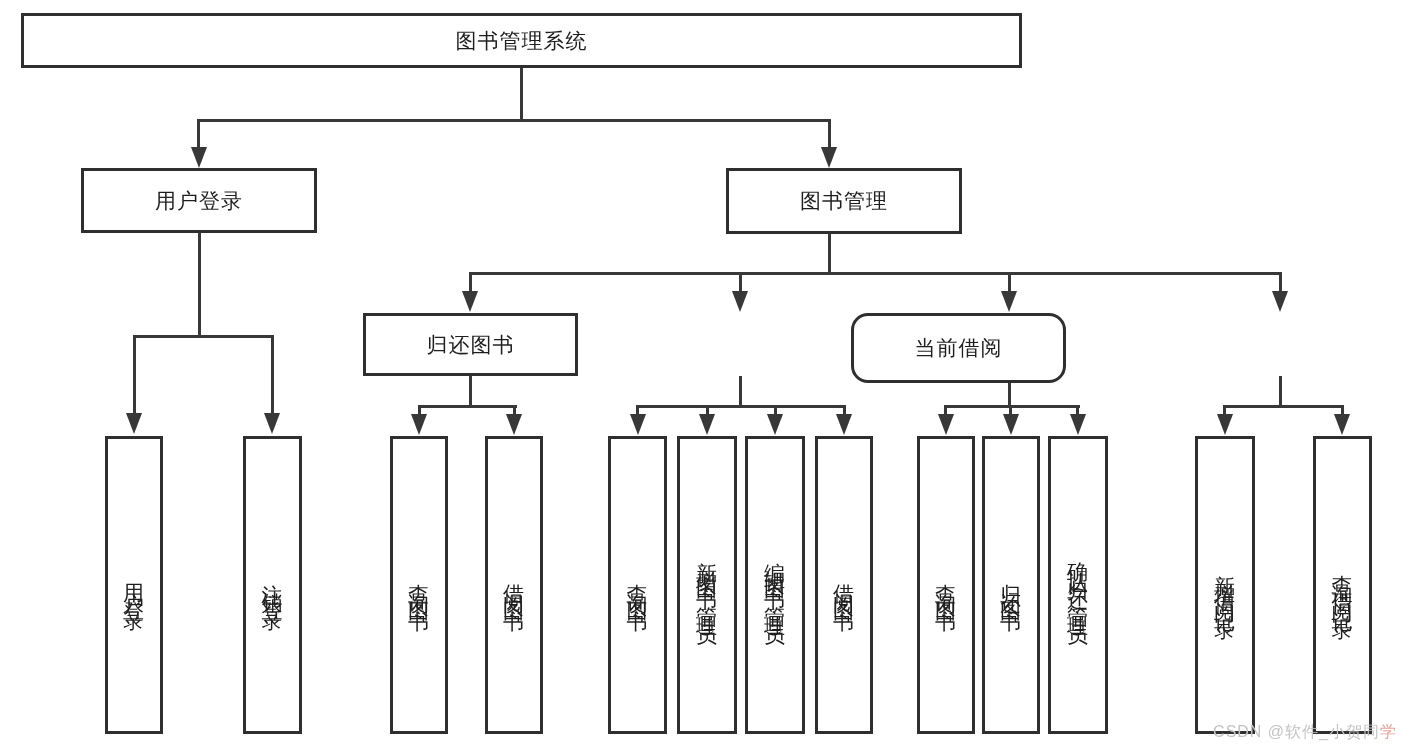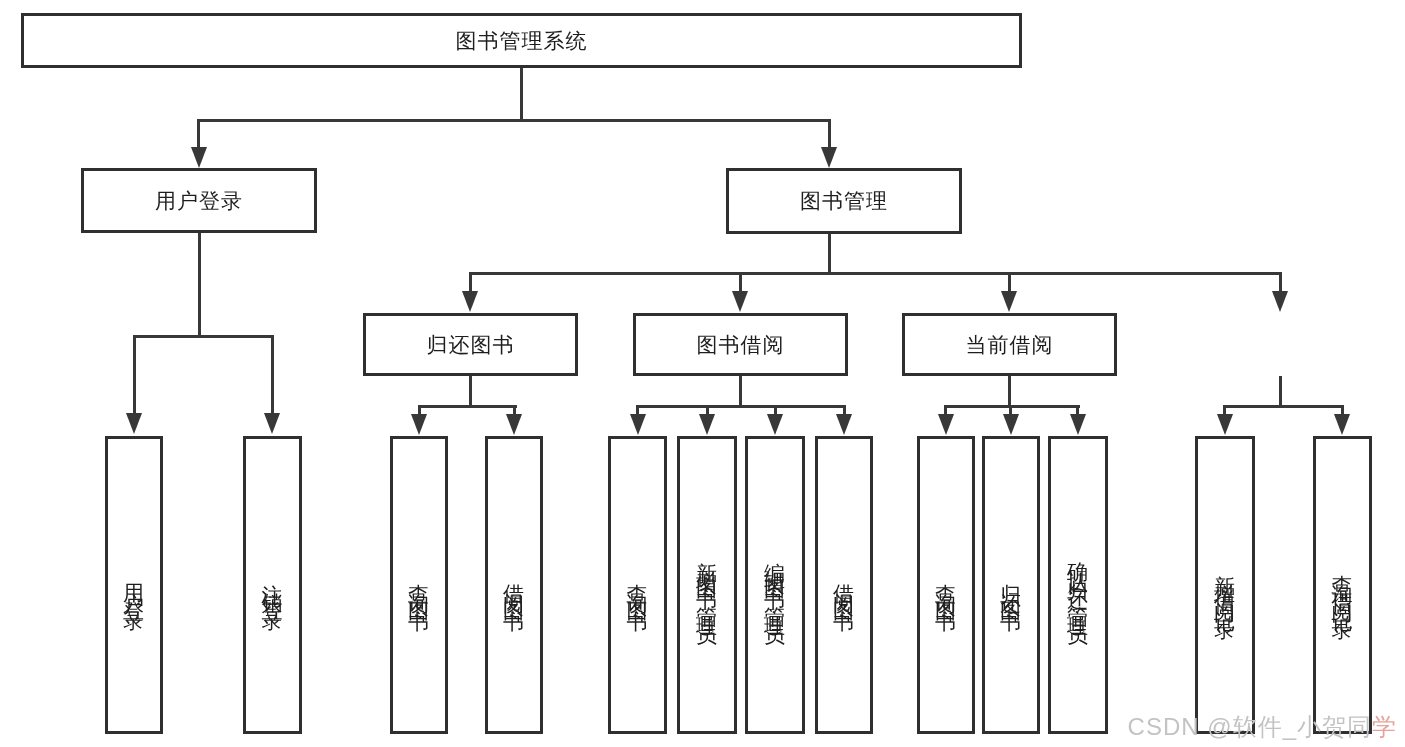--- a/index.html
+++ b/index.html
@@ -33,21 +33,21 @@
   .hl{position:absolute;height:3px;background:#383838;}
   .ar{position:absolute;width:0;height:0;
       border-left:8px solid transparent;border-right:8px solid transparent;
       border-top:21px solid #383838;}
   
   .b-root{left:21px;top:13px;width:1001px;height:55px;}
   .b-login{left:81px;top:168px;width:236px;height:65px;}
   .b-mgmt{left:711px;top:168px;width:236px;height:66px;margin-left:15px;}
   .b-nb{left:363px;top:313px;width:215px;height:63px;}
   .b-bb{left:633px;top:313px;width:215px;height:63px;}
-  .b-cb{left:902px;top:313px;width:215px;height:63px;}
+  .b-cb{left:851px;top:313px;width:215px;height:70px;border-radius:17px;}
   .b-br{left:1173px;top:313px;width:215px;height:63px;}
   .lf-ul0{left:105px;width:58px;}
   .lf-ul1{left:243px;width:59px;}
   .lf-nb0{left:390px;width:58px;}
   .lf-nb1{left:485px;width:58px;}
   .lf-bb0{left:608px;width:59px;}
   .lf-bb1{left:677px;width:60px;}
   .lf-bb2{left:745px;width:60px;}
   .lf-bb3{left:815px;width:58px;}
   .lf-cb0{left:917px;width:58px;}
@@ -110,21 +110,21 @@
   
   .c7-v{left:1279px;top:376px;height:31px;}
   .c7-h{left:1224px;top:405px;width:120px;}
   .c7-s0{left:1223px;top:405px;height:11px;}
   .c7-a0{left:1217px;top:414px;}
   .c7-s1{left:1341px;top:405px;height:11px;}
   .c7-a1{left:1334px;top:414px;}
   
   .watermark{
     position:absolute;right:8px;bottom:4px;
-    font-size:24px;color:#c3c3c3;letter-spacing:1px;
+    font-size:16px;color:#c3c3c3;letter-spacing:1px;
     white-space:nowrap;z-index:5;
   }
   .watermark .accent{color:#e5a39b;}
 </style>
 </head>
 <body>
 
 <div id="canvas">
 
   <div class="vl c1-v"></div>
@@ -183,21 +183,20 @@
   <div class="hl c7-h"></div>
   <div class="vl c7-s0"></div>
   <div class="ar c7-a0"></div>
   <div class="vl c7-s1"></div>
   <div class="ar c7-a1"></div>
 
   <div class="hnode b-root">图书管理系统</div>
   <div class="hnode b-login">用户登录</div>
   <div class="hnode b-mgmt">图书管理</div>
   <div class="hnode b-nb">归还图书</div>
-  <div class="hnode b-bb">图书借阅</div>
   <div class="hnode b-cb">当前借阅</div>
 
   <div class="leaf lf-ul0">
       <span>用户登录</span>
     </div>
   <div class="leaf lf-ul1">
       <span>注销登录</span>
     </div>
 
   <div class="leaf lf-nb0">

